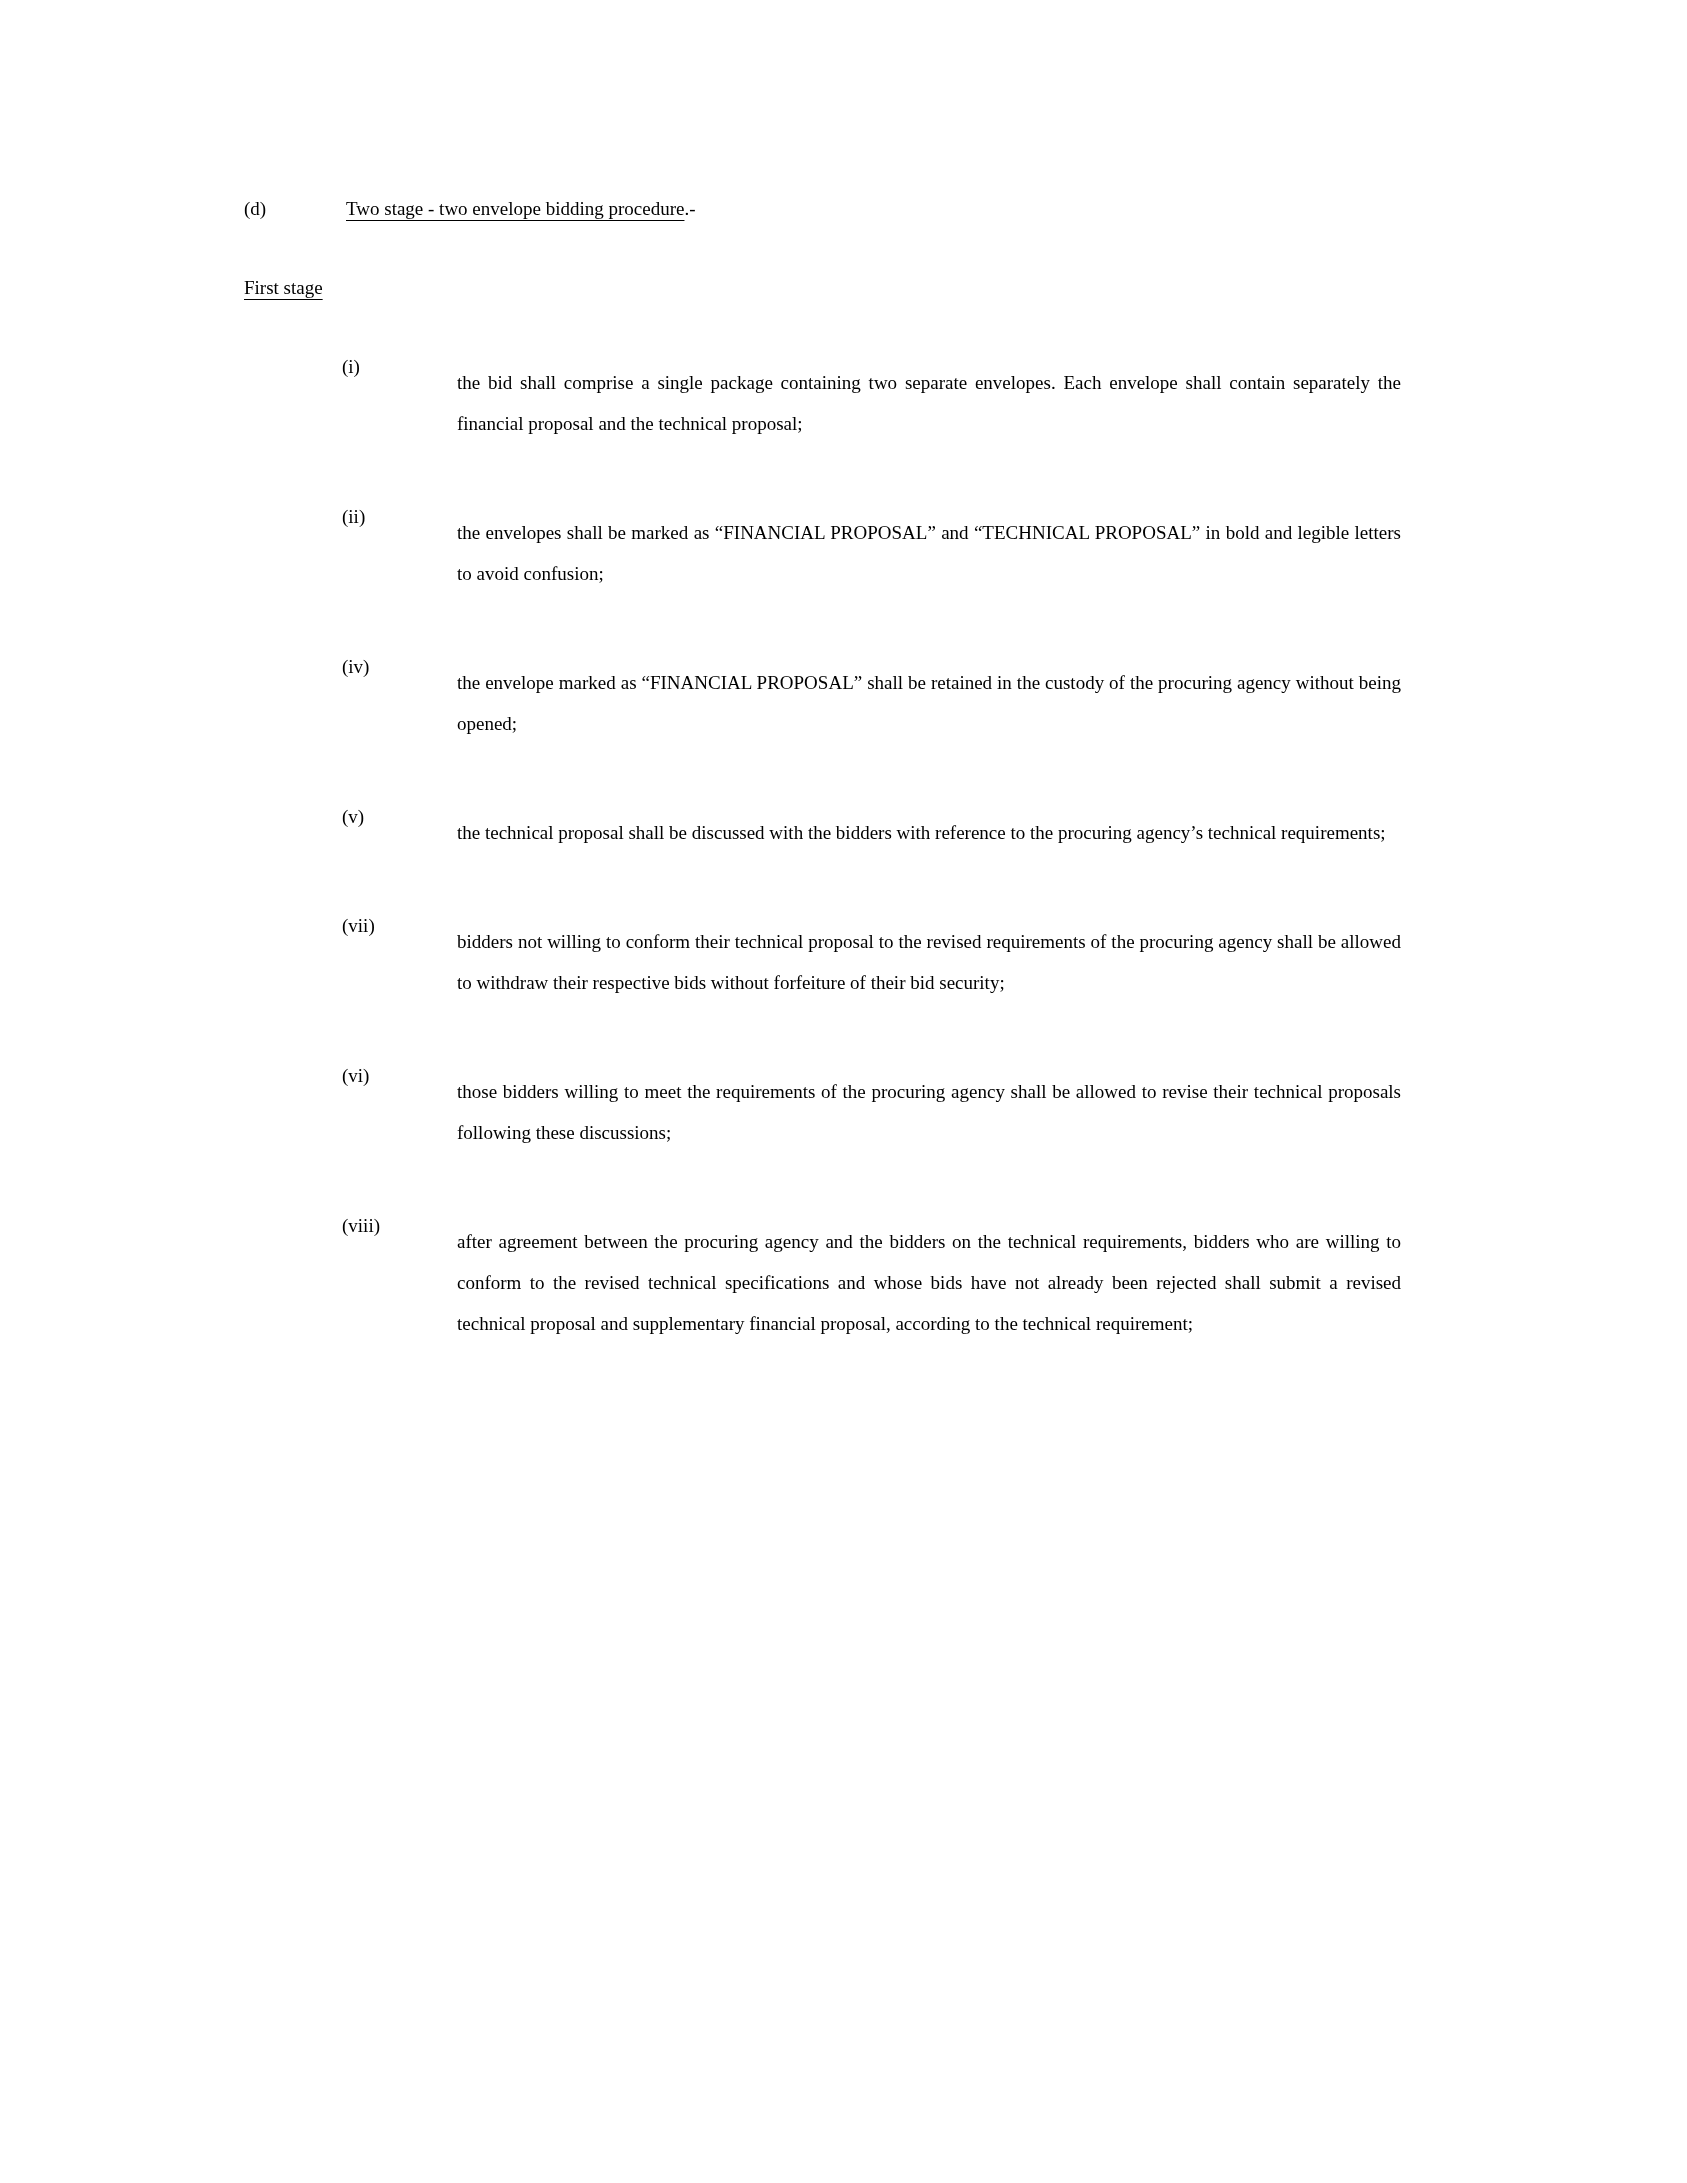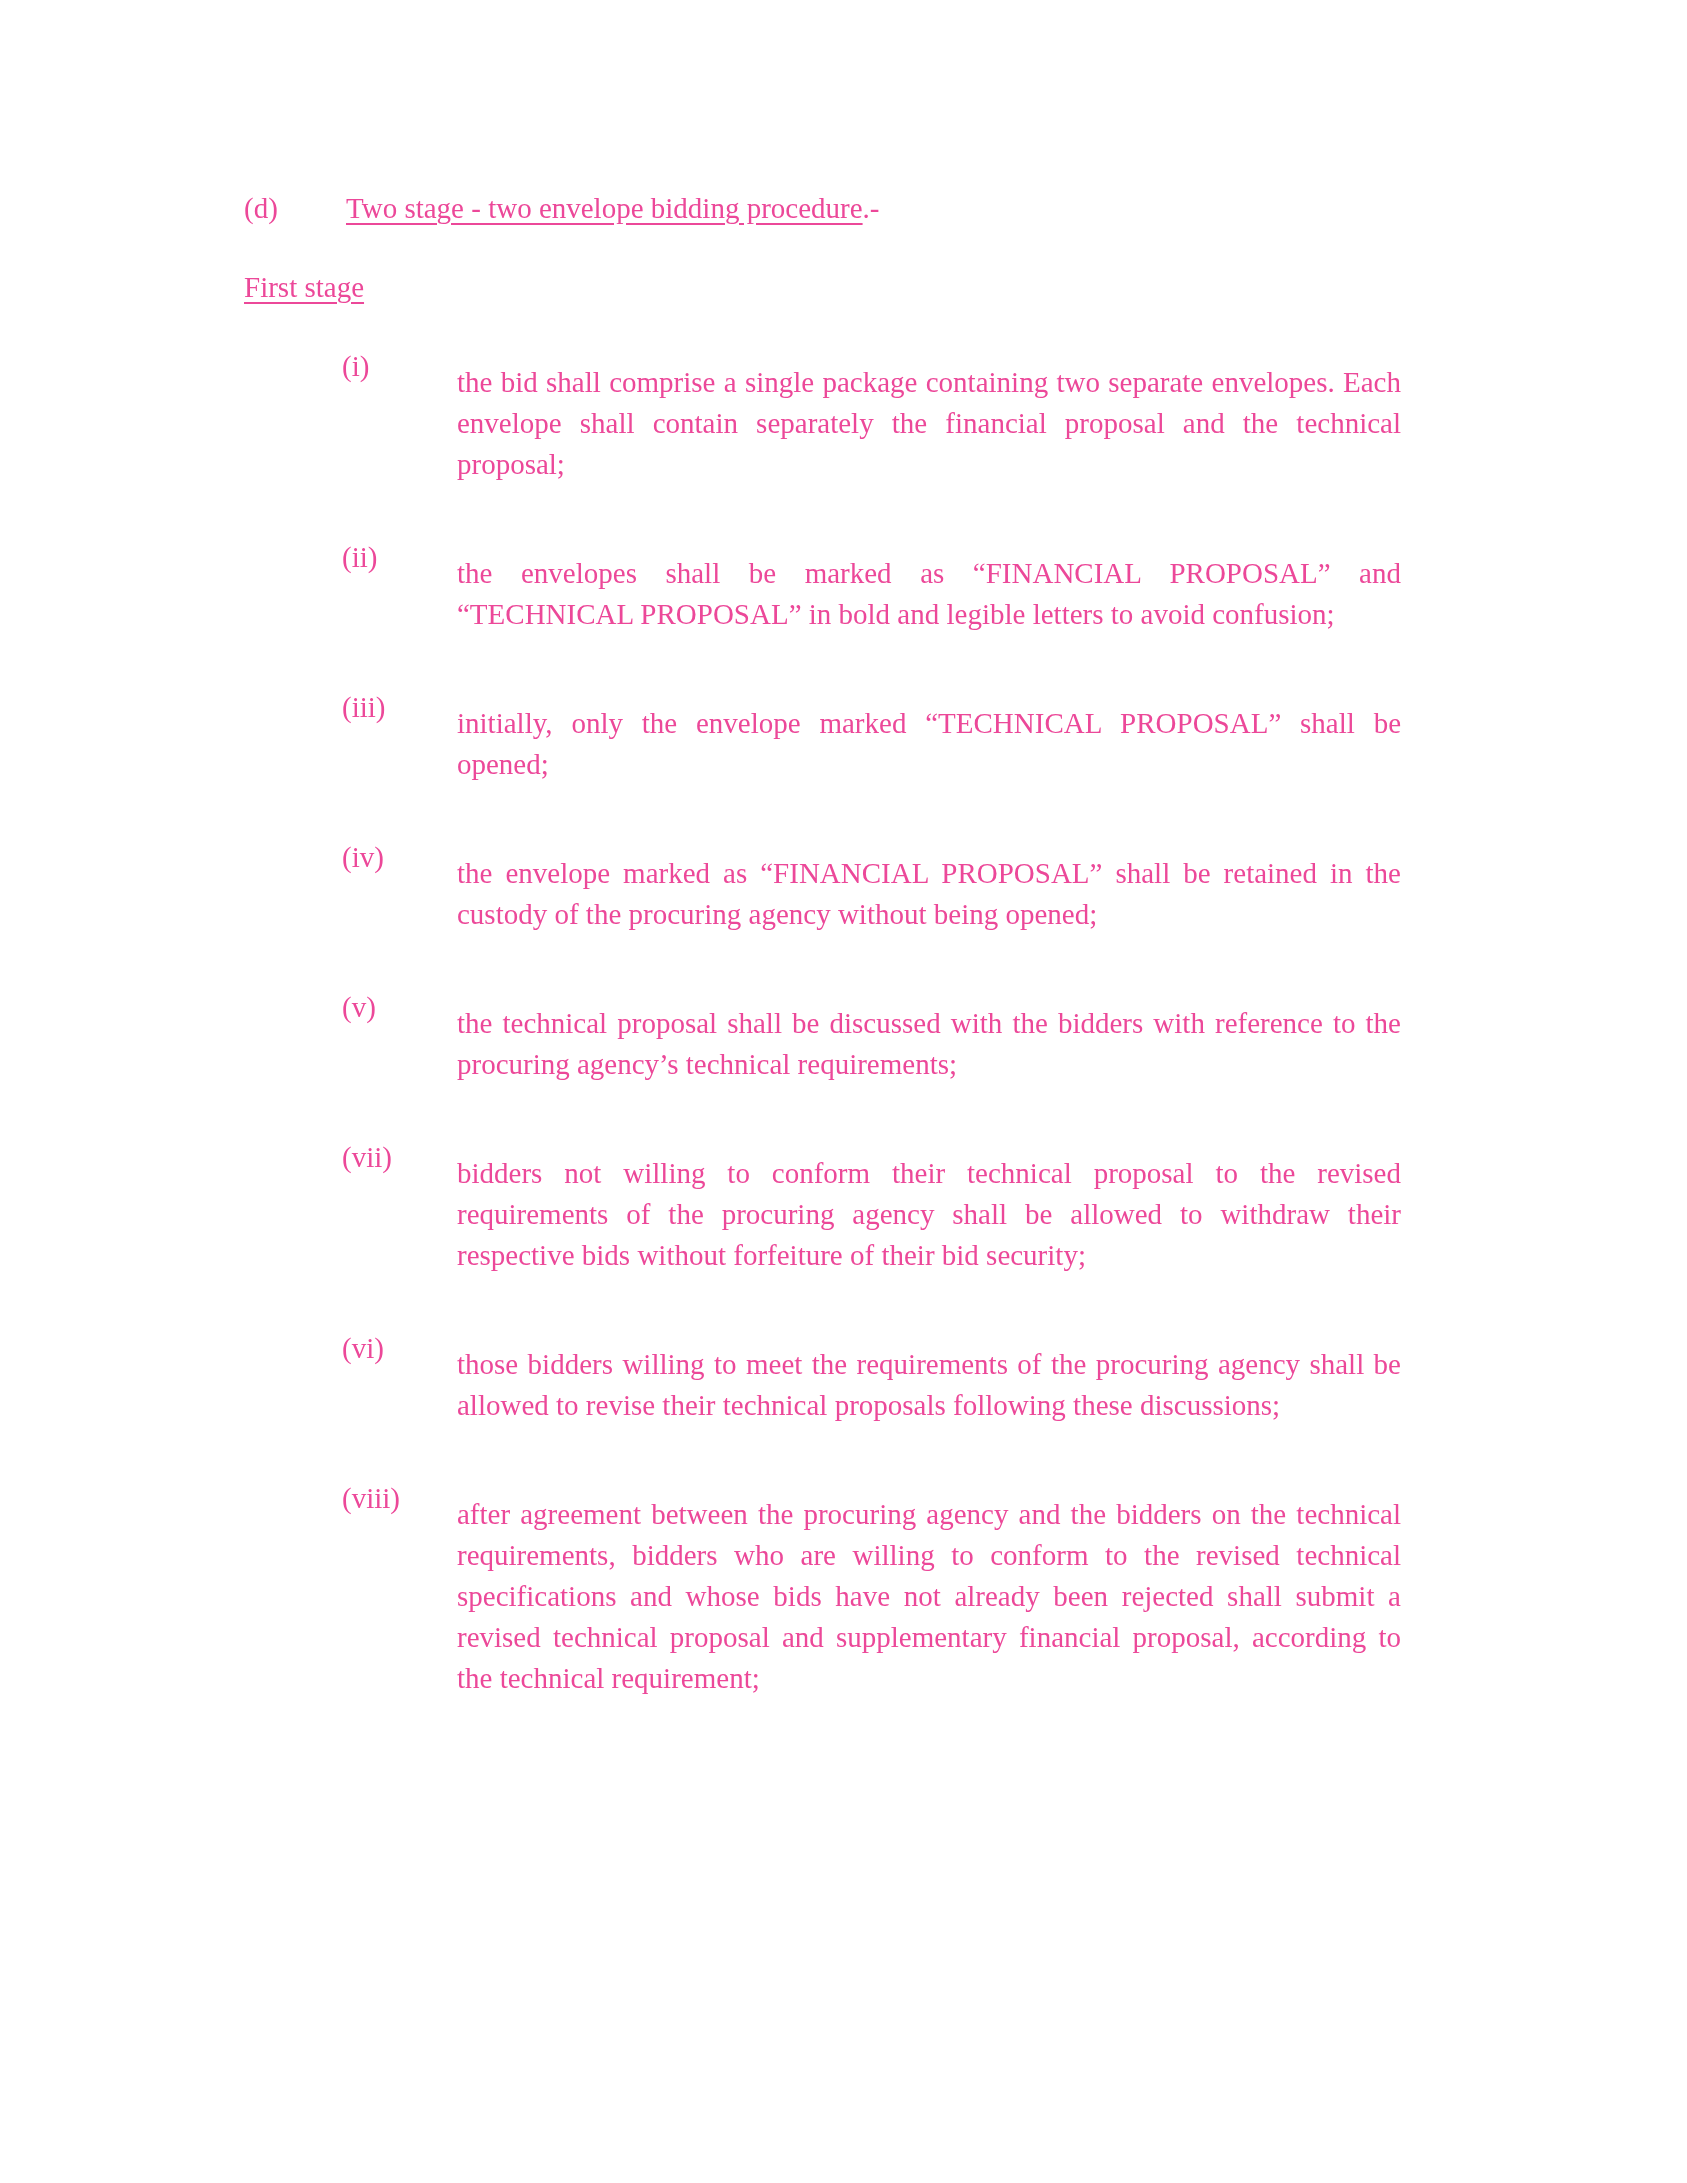--- a/index.html
+++ b/index.html
@@ -6,23 +6,23 @@
     margin: 0;
     padding: 0;
     background: #ffffff;
   }
   .page {
     position: relative;
     width: 1687px;
     height: 2183px;
     box-sizing: border-box;
     background: #ffffff;
-    color: #ec4899;
+    color: #000000;
     font-family: "Liberation Serif", "DejaVu Serif", serif;
-    font-size: 29px;
+    font-size: 19px;
     line-height: 41px;
     padding: 188px 270px 0 244px;
     overflow: hidden;
   }
   .heading {
     margin: 0 0 38px 0;
     white-space: nowrap;
   }
   .h-label {
     display: inline-block;
@@ -65,24 +65,20 @@
   <div class="item">
     <span class="num">(i)</span>
     <p class="text">the bid shall comprise a single package containing two separate envelopes. Each envelope shall contain separately the financial proposal and the technical proposal;</p>
   </div>
 
   <div class="item">
     <span class="num">(ii)</span>
     <p class="text">the envelopes shall be marked as “FINANCIAL PROPOSAL” and “TECHNICAL PROPOSAL” in bold and legible letters to avoid confusion;</p>
   </div>
 
-  <div class="item">
-    <span class="num">(iii)</span>
-    <p class="text">initially, only the envelope marked “TECHNICAL PROPOSAL” shall be opened;</p>
-  </div>
 
   <div class="item">
     <span class="num">(iv)</span>
     <p class="text">the envelope marked as “FINANCIAL PROPOSAL” shall be retained in the custody of the procuring agency without being opened;</p>
   </div>
 
   <div class="item">
     <span class="num">(v)</span>
     <p class="text">the technical proposal shall be discussed with the bidders with reference to the procuring agency’s technical requirements;</p>
   </div>

